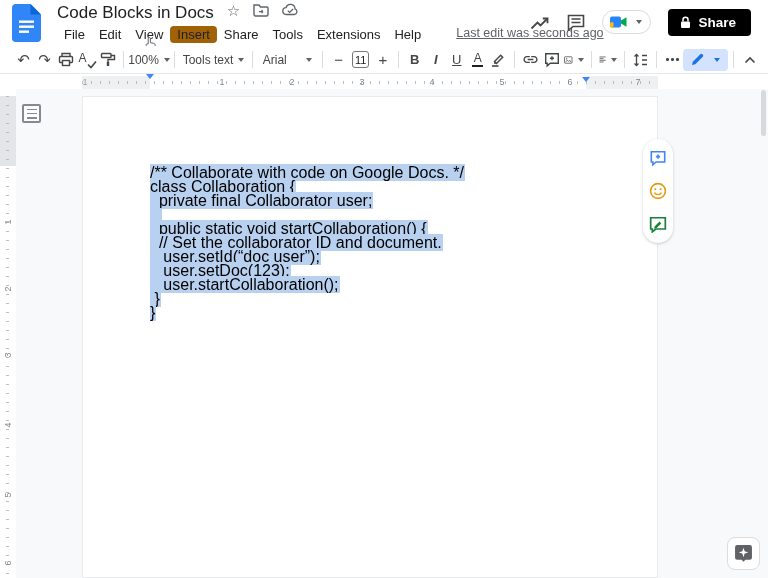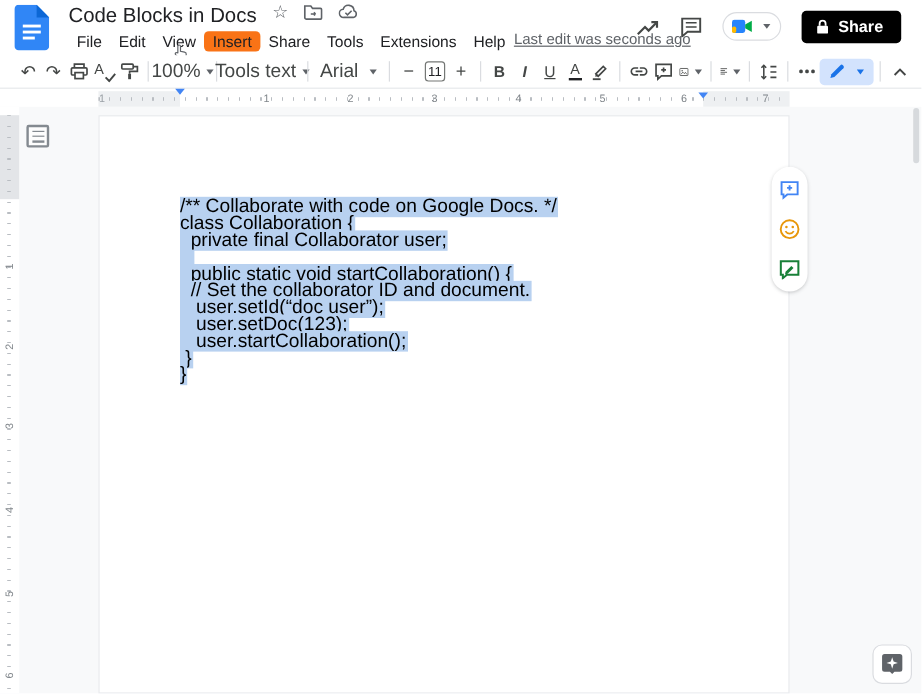--- a/index.html
+++ b/index.html
@@ -9,38 +9,38 @@
 
   
   .topbar { position:absolute; top:0; left:0; width:768px; height:46px; background:#fff; }
   .logo { position:absolute; left:12px; top:4px; cursor:pointer; }
   .title-wrap { position:absolute; left:57px; top:3px; }
   .title-row { display:flex; align-items:flex-start; gap:13px; height:22px; }
   .doc-title { font-size:17px; color:#202124; white-space:nowrap; }
   .star-glyph { font-size:15px; color:#5f6368; line-height:1; }
   .menu-row { display:flex; align-items:flex-start; margin-top:1px; font-size:13px; color:#202124; }
   .menu-item { padding:1px 7px; border-radius:4px; cursor:pointer; white-space:nowrap; }
-  .menu-item.hovered { background:#f97316; }
-  .last-edit { margin-left:0; font-size:12.5px; color:#5f6368; text-decoration:underline; white-space:nowrap; }
+  .menu-item.hovered { background:#a16207; }
+  .last-edit { margin-left:28px; font-size:12.5px; color:#5f6368; text-decoration:underline; white-space:nowrap; }
   .hand-cursor { position:absolute; left:87px; top:33px; }
   .topbar-right { position:absolute; right:17px; top:7px; display:flex; align-items:center; gap:17px; height:30px; }
   .icon-btn { display:flex; align-items:center; justify-content:center; cursor:pointer; }
   .meet-btn { display:flex; align-items:center; gap:4px; border:1px solid #dadce0; border-radius:15px;
     background:#fff; padding:5px 8px 5px 7px; cursor:pointer; }
   .share-btn { display:flex; align-items:center; gap:7px; background:#000000; color:#fff;
     font-size:13.5px; font-weight:bold; border-radius:4px; padding:6px 15px 6px 12px; cursor:pointer; }
 
   
   .toolbar { position:absolute; top:46px; left:0; width:768px; height:28px; background:#fff;
     border-bottom:1px solid #e6e9ec; display:flex; align-items:center; padding:0 8px 0 13px; }
   .tbtn { height:22px; min-width:21px; display:flex; align-items:center; justify-content:center;
     border-radius:4px; color:#444746; cursor:pointer; padding:0 2px; }
   .tbtn.glyph { font-size:15px; }
   .tsep { width:1px; height:17px; background:#dadce0; margin:0 5px; flex:none; }
-  .tlabel { font-size:16px; color:#444746; white-space:nowrap; }
+  .tlabel { font-size:12px; color:#444746; white-space:nowrap; }
   .dcaret { width:0; height:0; border-left:3.5px solid transparent; border-right:3.5px solid transparent;
     border-top:4px solid #5f6368; margin-left:5px; }
   .dcaret.blue { border-top-color:#1a73e8; }
   .zoom-btn, .style-btn, .font-btn { display:flex; align-items:center; padding:0 5px; }
   .style-btn { width:88px; } .font-btn { width:78px; }
   .style-btn .tlabel, .font-btn .tlabel { flex:1; }
   .fontsize-box { width:23px; height:17px; border:1px solid #747775; border-radius:3px;
     display:flex; align-items:center; justify-content:center; font-size:11px; color:#202124; margin:0 3px; }
   .b-bold { font-weight:bold; font-size:13px; }
   .b-italic { font-style:italic; font-size:13px; font-weight:bold; }

